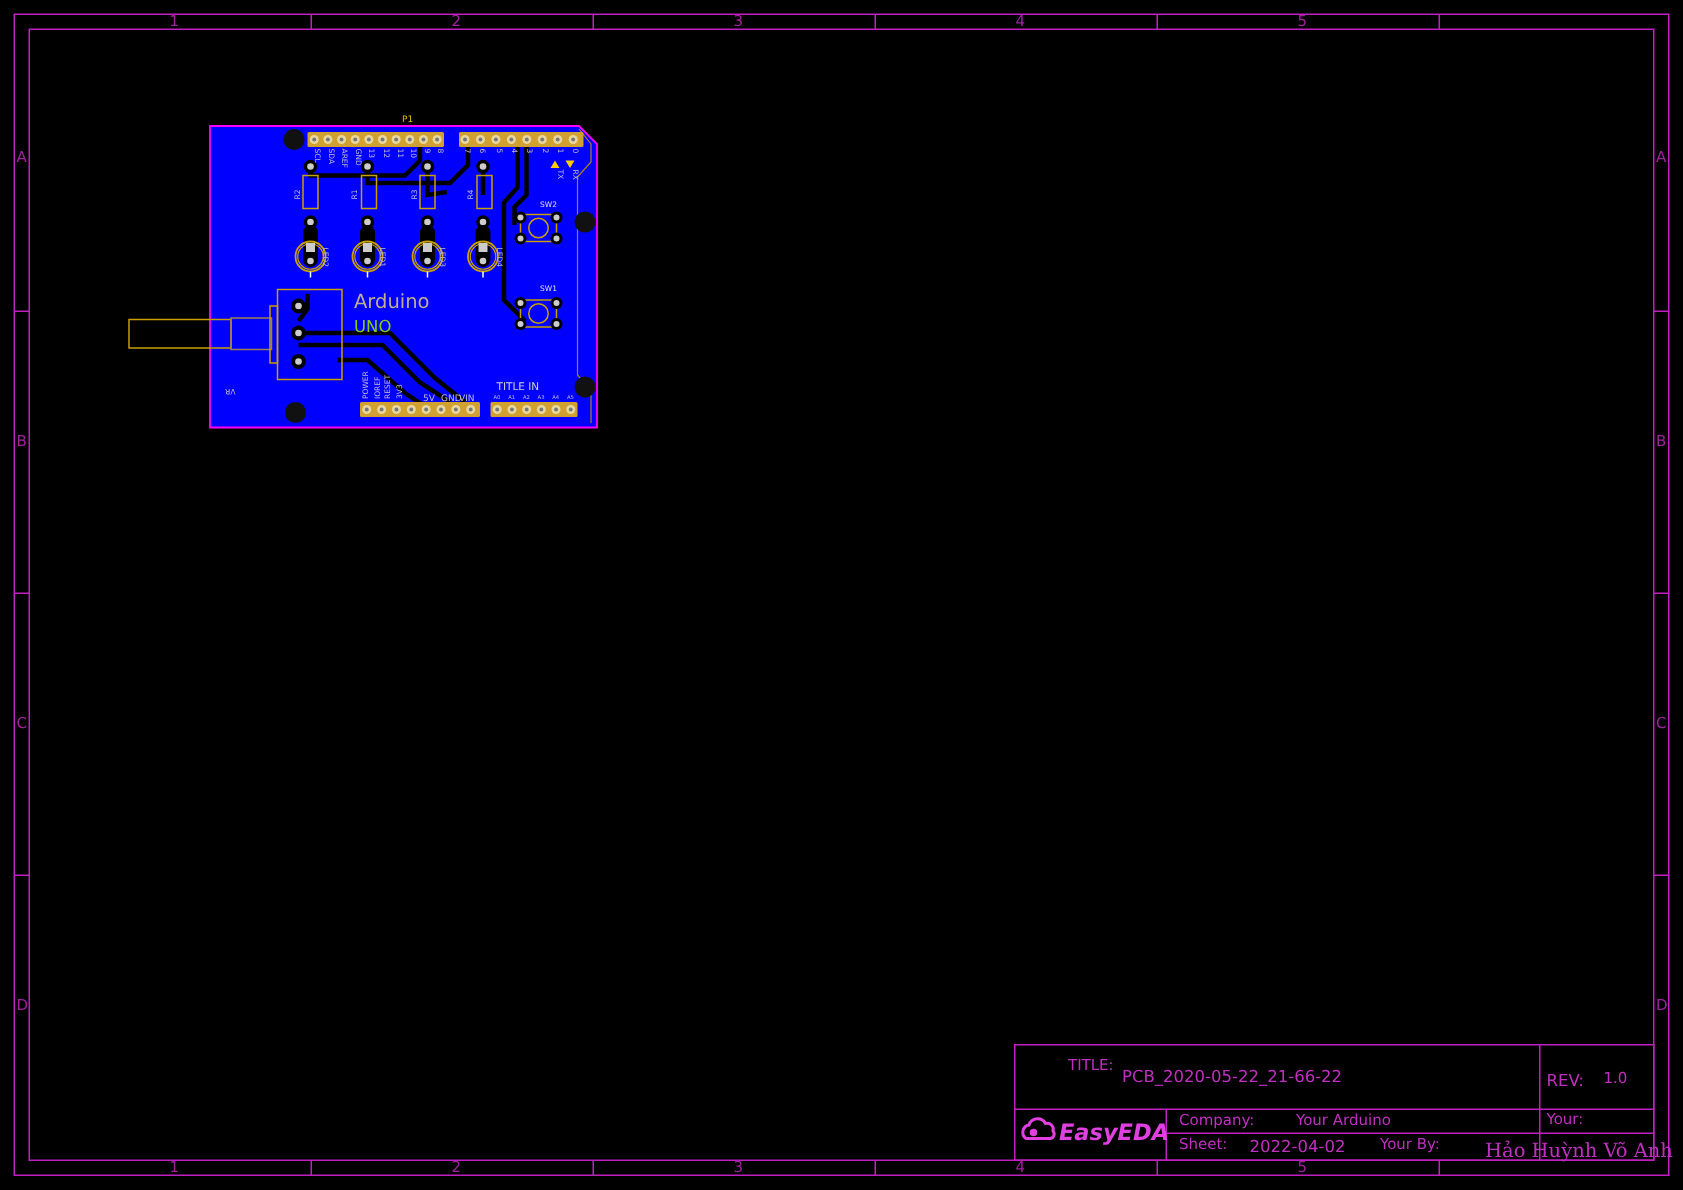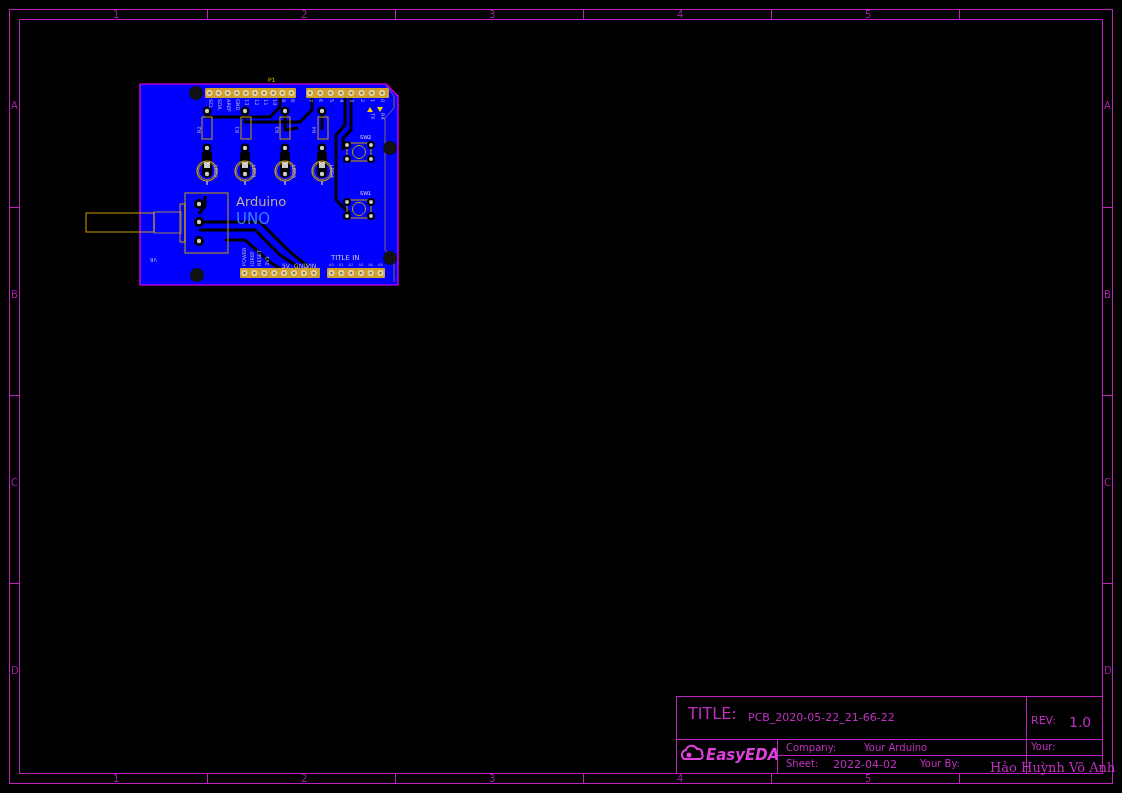--- a/index.html
+++ b/index.html
@@ -296,36 +296,36 @@
 
 <div class="lbl" style="left:11px;top:101px;">A</div>
 <div class="lbl" style="left:11px;top:290px;">B</div>
 <div class="lbl" style="left:11px;top:478px;">C</div>
 <div class="lbl" style="left:11px;top:666px;">D</div>
 <div class="lbl" style="left:1104px;top:101px;">A</div>
 <div class="lbl" style="left:1104px;top:290px;">B</div>
 <div class="lbl" style="left:1104px;top:478px;">C</div>
 <div class="lbl" style="left:1104px;top:666px;">D</div>
 
-<div class="tb-text" style="left:688px;top:706px;font-size:16px;">TITLE:</div>
+<div class="tb-text" style="left:712px;top:706px;font-size:10px;">TITLE:</div>
 <div class="tb-text" style="left:748px;top:712px;font-size:11px;">PCB_2020-05-22_21-66-22</div>
 <div class="tb-text" style="left:1031px;top:715px;font-size:11px;">REV:</div>
-<div class="tb-text" style="left:1069px;top:715px;font-size:14px;">1.0</div>
+<div class="tb-text" style="left:1069px;top:715px;font-size:10px;">1.0</div>
 <div class="tb-text" style="left:706px;top:748px;font-size:15px;font-weight:bold;font-style:italic;color:#e040e0;">EasyEDA</div>
 <div class="tb-text" style="left:786px;top:743px;font-size:10px;">Company:</div>
 <div class="tb-text" style="left:864px;top:743px;font-size:10px;">Your Arduino</div>
 <div class="tb-text" style="left:1031px;top:742px;font-size:10px;">Your:</div>
 <div class="tb-text" style="left:786px;top:759px;font-size:10px;">Sheet:</div>
 <div class="tb-text" style="left:833px;top:759px;font-size:11px;">2022-04-02</div>
 <div class="tb-text" style="left:920px;top:759px;font-size:10px;">Your By:</div>
 <div class="tb-text" style="left:990px;top:761px;font-size:13px;font-family:'DejaVu Serif', serif;">Hảo Huỳnh Võ Anh</div>
 
 <div class="tb-text" style="left:268px;top:77px;font-size:6px;color:#e0c000;">P1</div>
 <div class="tb-text" style="left:236px;top:195px;font-size:13px;color:#c0b090;">Arduino</div>
-<div class="tb-text" style="left:236px;top:212px;font-size:15px;color:#3b82f6;">UNO</div>
+<div class="tb-text" style="left:236px;top:212px;font-size:11px;color:#84cc16;">UNO</div>
 <div class="tb-text" style="left:331px;top:255px;font-size:7px;color:#d0d0d0;">TITLE IN</div>
 <div class="tb-text" style="left:360px;top:135px;font-size:5px;color:#e0e0e0;">SW2</div>
 <div class="tb-text" style="left:360px;top:191px;font-size:5px;color:#e0e0e0;">SW1</div>
 
 <div id="rot-labels">
     <div class="tb-text" style="left: 213px; top: 99px; font-size: 5px; color: rgb(192, 184, 208); transform-origin: 0px 0px; transform: rotate(90deg);">SCL</div>
     <div class="tb-text" style="left: 222.1px; top: 99px; font-size: 5px; color: rgb(192, 184, 208); transform-origin: 0px 0px; transform: rotate(90deg);">SDA</div>
     <div class="tb-text" style="left: 231.2px; top: 99px; font-size: 5px; color: rgb(192, 184, 208); transform-origin: 0px 0px; transform: rotate(90deg);">AREF</div>
     <div class="tb-text" style="left: 240.3px; top: 99px; font-size: 5px; color: rgb(192, 184, 208); transform-origin: 0px 0px; transform: rotate(90deg);">GND</div>
     <div class="tb-text" style="left: 249.4px; top: 99px; font-size: 5px; color: rgb(192, 184, 208); transform-origin: 0px 0px; transform: rotate(90deg);">13</div>

